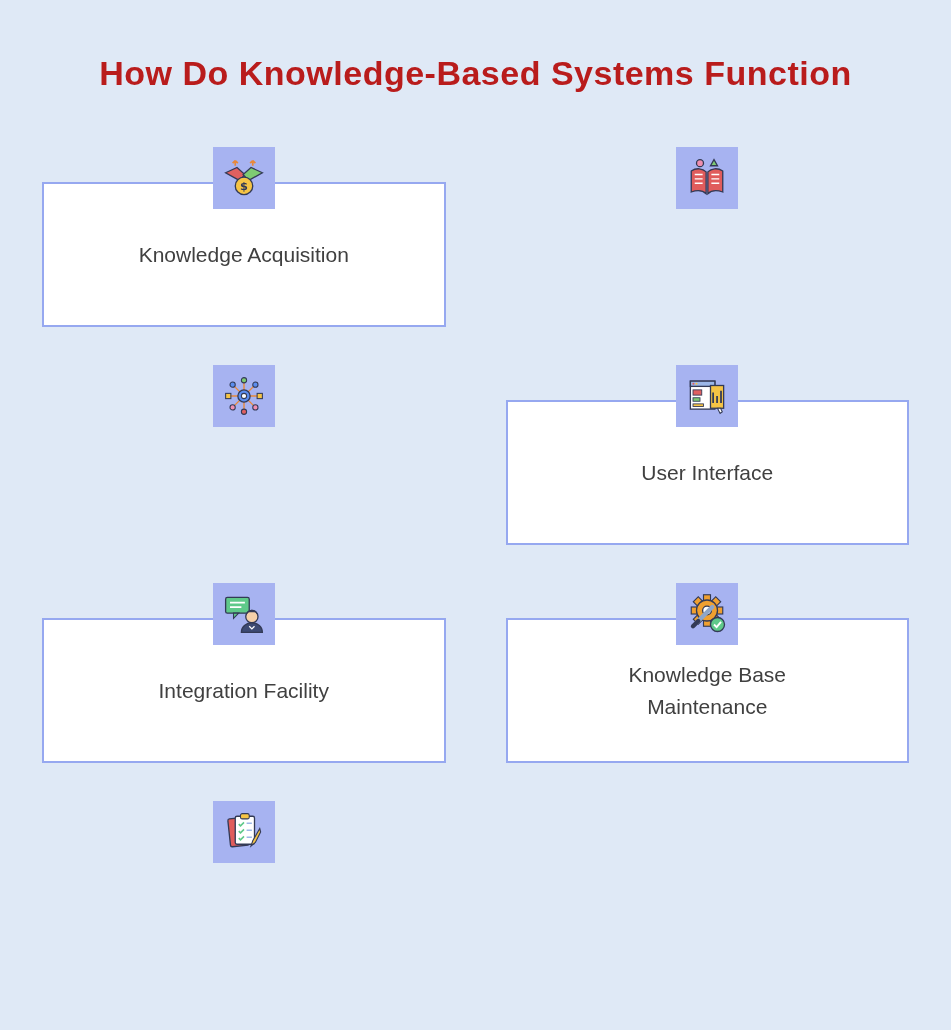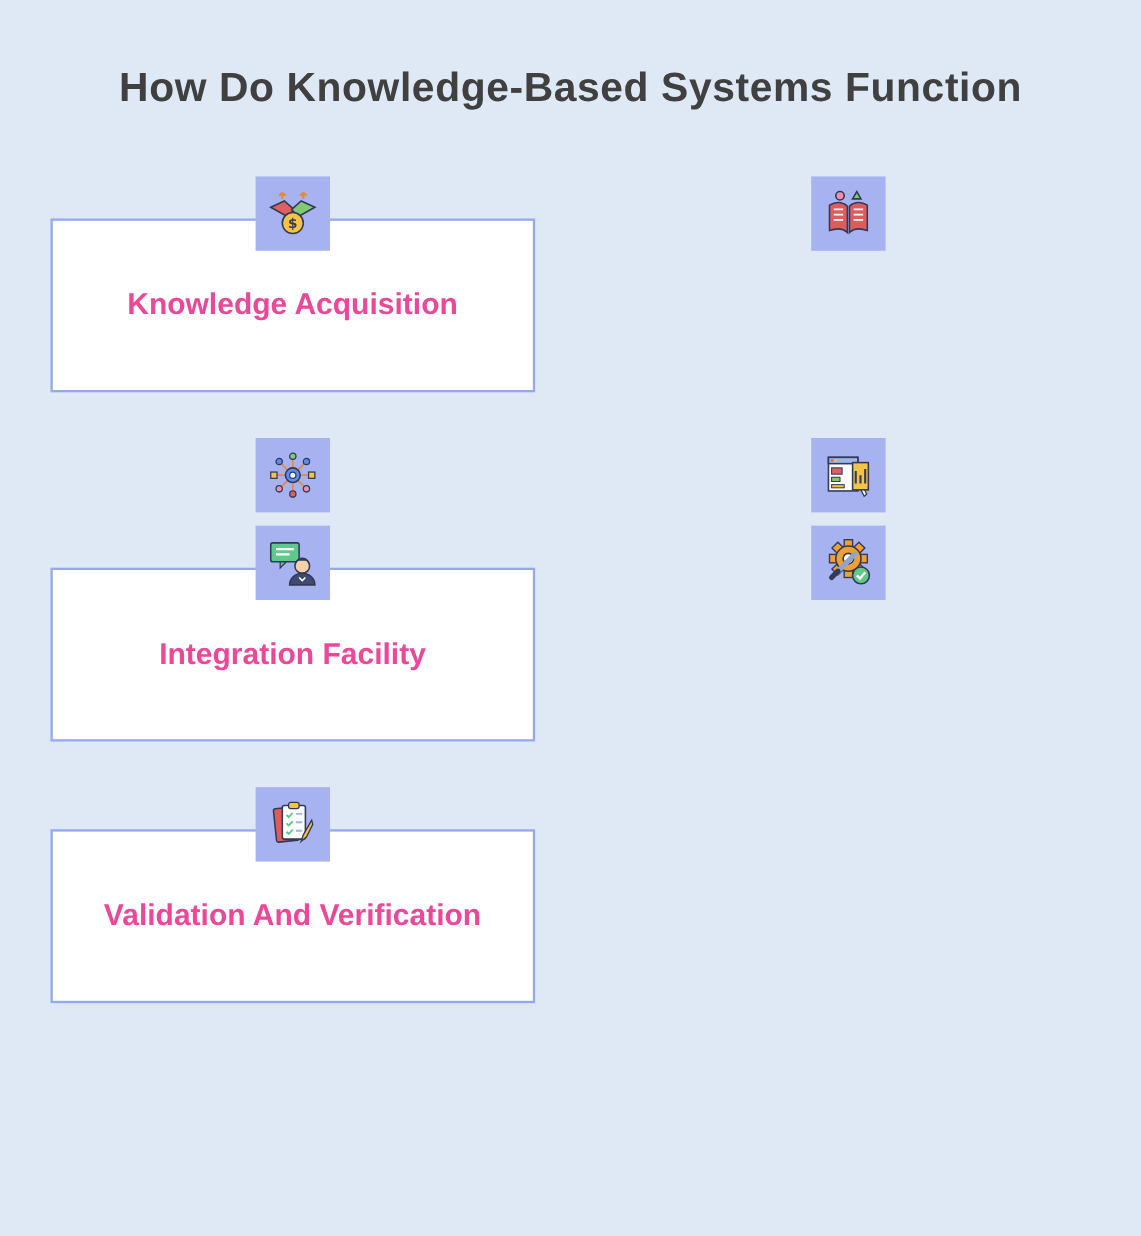--- a/index.html
+++ b/index.html
@@ -16,21 +16,21 @@
   .header {
     height: 147px;
     display: flex;
     align-items: center;
     justify-content: center;
   }
   .title {
     margin: 0;
     font-size: 34px;
     font-weight: bold;
-    color: #404040;
+    color: #b91c1c;
     letter-spacing: 0.5px;
   }
   .grid {
     display: grid;
     grid-template-columns: 1fr 1fr;
     column-gap: 60px;
     row-gap: 38px;
     padding: 0 42px;
   }
   .card-wrap {
@@ -41,23 +41,23 @@
     background: #ffffff;
     border: 2px solid #96a8f0;
     height: 141px;
     box-sizing: content-box;
     display: flex;
     align-items: center;
     justify-content: center;
     text-align: center;
   }
   .card-label {
-    font-size: 25px;
-    font-weight: bold;
-    color: #ec4899;
+    font-size: 21px;
+    font-weight: normal;
+    color: #404040;
     line-height: 1.5;
     white-space: pre-line;
     padding: 0 14px;
   }
   .badge {
     position: absolute;
     top: 0;
     left: 50%;
     transform: translateX(-50%);
     width: 62px;
@@ -137,20 +137,23 @@
         <rect x="5" y="7" width="28" height="6" fill="#9bb7e8" stroke="#333a56" stroke-width="1.5"></rect>
         <circle cx="8.5" cy="10" r="1.2" fill="#e06060"></circle>
         <circle cx="12" cy="10" r="1.2" fill="#f6c445"></circle>
         <rect x="8" y="17" width="10" height="6" fill="#e06060" stroke="#333a56" stroke-width="1"></rect>
         <rect x="8" y="26" width="8" height="4" fill="#7ecb72" stroke="#333a56" stroke-width="1"></rect>
         <rect x="8" y="33" width="12" height="3" fill="#f6c445" stroke="#333a56" stroke-width="1"></rect>
         <rect x="28" y="12" width="15" height="26" fill="#f6c445" stroke="#333a56" stroke-width="1.5"></rect>
         <path d="M31 20 v12 M35.5 24 v8 M40 18 v14" stroke="#333a56" stroke-width="2"></path>
         <path d="M36 38 l3 6 l2.5 -2 l-2 -4 Z" fill="#ffffff" stroke="#333a56" stroke-width="1.2"></path>
       </svg>
+    </div>
+    <div class="card">
+      <div class="card-label">User Interface</div>
     </div>
   </div>
 
   <div class="card-wrap">
     <div class="badge">
       <svg viewBox="0 0 48 48" width="42" height="42">
         <rect x="3" y="5" width="27" height="18" rx="2" fill="#5fc98a" stroke="#333a56" stroke-width="1.5"></rect>
         <path d="M8 11 h17 M8 16 h13" stroke="#ffffff" stroke-width="2"></path>
         <path d="M12 23 l0 6 l6 -6 Z" fill="#5fc98a" stroke="#333a56" stroke-width="1.2"></path>
         <circle cx="33" cy="27" r="7" fill="#f5d0a9" stroke="#333a56" stroke-width="1.5"></circle>
@@ -178,32 +181,33 @@
           <rect x="30" y="26" width="8" height="8" transform="rotate(45 34 30)"></rect>
         </g>
         <circle cx="24" cy="20" r="12" fill="#f0a030" stroke="#333a56" stroke-width="1.5"></circle>
         <circle cx="24" cy="20" r="5" fill="#ffffff" stroke="#333a56" stroke-width="1.5"></circle>
         <path d="M12 34 L30 16" stroke="#8fa6c8" stroke-width="5" stroke-linecap="round"></path>
         <path d="M8 38 l6 -6" stroke="#333a56" stroke-width="5" stroke-linecap="round"></path>
         <circle cx="36" cy="36" r="8" fill="#5fc98a" stroke="#333a56" stroke-width="1.5"></circle>
         <path d="M32 36 l3 3 l5 -6" stroke="#ffffff" stroke-width="2.2" fill="none"></path>
       </svg>
     </div>
+    <div class="card">
+      <div class="card-label">Knowledge Base
+Maintenance</div>
+    </div>
   </div>
 
   <div class="card-wrap">
     <div class="badge">
       <svg viewBox="0 0 48 48" width="42" height="42">
         <rect x="7" y="8" width="22" height="32" rx="2" fill="#e05c5c" stroke="#333a56" stroke-width="1.5" transform="rotate(-6 18 24)"></rect>
         <rect x="14" y="6" width="22" height="32" rx="2" fill="#ffffff" stroke="#333a56" stroke-width="1.5"></rect>
         <rect x="20" y="3" width="10" height="6" rx="2" fill="#f6c445" stroke="#333a56" stroke-width="1.2"></rect>
         <path d="M18 15 l2 2 l4 -4 M18 23 l2 2 l4 -4 M18 31 l2 2 l4 -4" stroke="#5fc98a" stroke-width="1.8" fill="none"></path>
         <path d="M27 14 h6 M27 22 h6 M27 30 h6" stroke="#9bb7e8" stroke-width="1.8"></path>
         <path d="M42 20 L34 34 l-2 6 l5 -4 L43 24 Z" fill="#f6c445" stroke="#333a56" stroke-width="1.3"></path>
       </svg>
     </div>
-    <div class="card">
-      <div class="card-label">Validation And Verification</div>
-    </div>
   </div>
 
 
 </div>
 
 </body></html>

